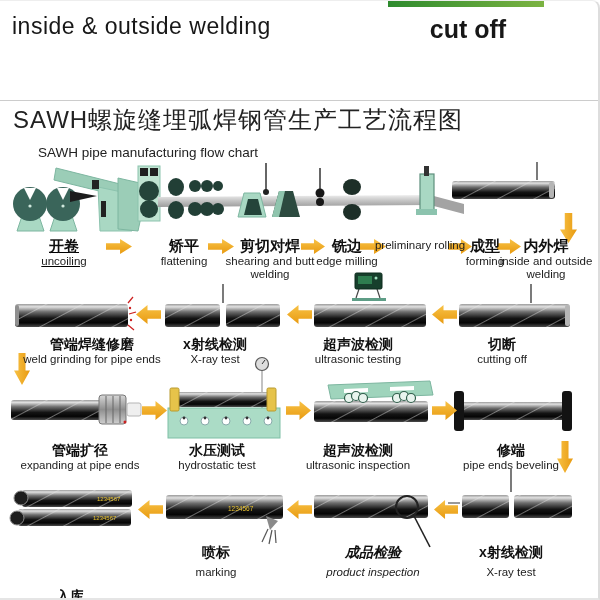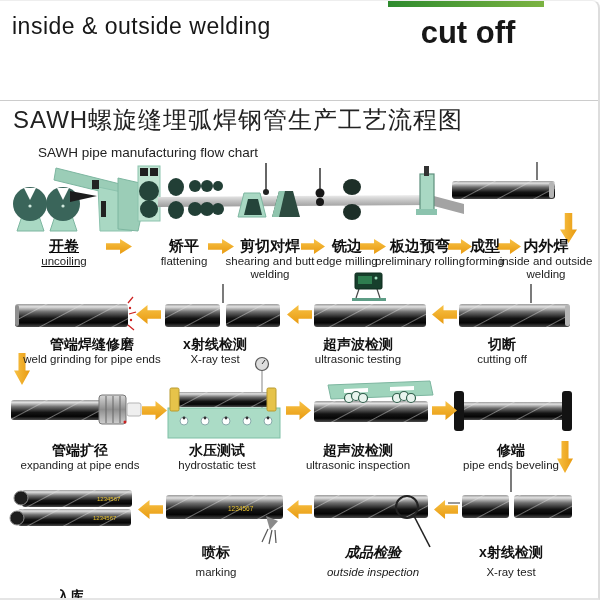--- a/index.html
+++ b/index.html
@@ -1,21 +1,21 @@
 <!DOCTYPE html>
 <html><head>
 <meta charset="utf-8">
 <style>
   html,body{margin:0;padding:0;background:#fff;}
   .page{position:relative;width:600px;height:600px;background:#fff;overflow:hidden;
         font-family:"Liberation Sans","DejaVu Sans",sans-serif;box-sizing:border-box;
         border-right:2px solid #ddd;border-bottom:2px solid #e5e5e5;border-top:1px solid #eee;
         border-radius:0 8px 0 0;}
   .hdr-left{position:absolute;left:12px;top:12px;font-size:23px;font-weight:normal;color:#171717;letter-spacing:.5px;}
-  .hdr-right{position:absolute;left:408px;top:14px;width:120px;text-align:center;font-size:31px;font-weight:bold;color:#171717;}
+  .hdr-right{position:absolute;left:408px;top:14px;width:120px;text-align:center;font-size:25px;font-weight:bold;color:#171717;}
   .green-bar{position:absolute;left:388px;top:0;width:156px;height:6px;background:linear-gradient(90deg,#2e8b2e,#7cb342);}
   .title-rule{position:absolute;left:0;top:99px;width:600px;height:1px;background:#ccc;}
   .title-zh{position:absolute;left:13px;top:103px;font-size:24px;color:#222;letter-spacing:1px;font-weight:normal;}
   .title-en{position:absolute;left:14px;top:144px;font-size:13.5px;color:#222;margin-left:24px;}
   .diagram{position:absolute;left:0;top:0;width:600px;height:600px;}
   .step{position:absolute;text-align:center;}
   .zh{font-size:15px;font-weight:bold;color:#101010;line-height:16px;white-space:nowrap;}
   .zh-sm{font-size:14px;}
   .en{font-size:11.5px;color:#1c1c1c;line-height:13px;margin-top:1px;}
   .arrow{position:absolute;}
@@ -293,21 +293,20 @@
   </div>
   <div class="step" style="left:222px;top:237px;width:96px;">
     <div class="zh">剪切对焊</div>
     <div class="en">shearing and butt welding</div>
   </div>
   <div class="step" style="left:302px;top:237px;width:90px;">
     <div class="zh">铣边</div>
     <div class="en">edge milling</div>
   </div>
   <div class="step" style="left:372px;top:237px;width:96px;">
-    <div class="zh">板边预弯</div>
     <div class="en">preliminary rolling</div>
   </div>
   <div class="step" style="left:455px;top:237px;width:60px;">
     <div class="zh">成型</div>
     <div class="en">forming</div>
   </div>
   <div class="step" style="left:494px;top:237px;width:104px;">
     <div class="zh">内外焊</div>
     <div class="en">inside and outside welding</div>
   </div>
@@ -349,20 +348,20 @@
   <div class="step" style="left:20px;top:543px;width:100px;margin-top:44px;">
     <div class="zh zh-sm">入库</div>
     <div class="en" style="margin-top:6px;">warehousing</div>
   </div>
   <div class="step" style="left:166px;top:543px;width:100px;">
     <div class="zh zh-sm">喷标</div>
     <div class="en" style="margin-top:6px;">marking</div>
   </div>
   <div class="step" style="left:318px;top:543px;width:110px;font-style:italic;">
     <div class="zh zh-sm">成品检验</div>
-    <div class="en" style="margin-top:6px;">outside inspection</div>
+    <div class="en" style="margin-top:6px;">product inspection</div>
   </div>
   <div class="step" style="left:461px;top:543px;width:100px;">
     <div class="zh zh-sm">x射线检测</div>
     <div class="en" style="margin-top:6px;">X-ray test</div>
   </div>
 
 </div>
 
 </body></html>

